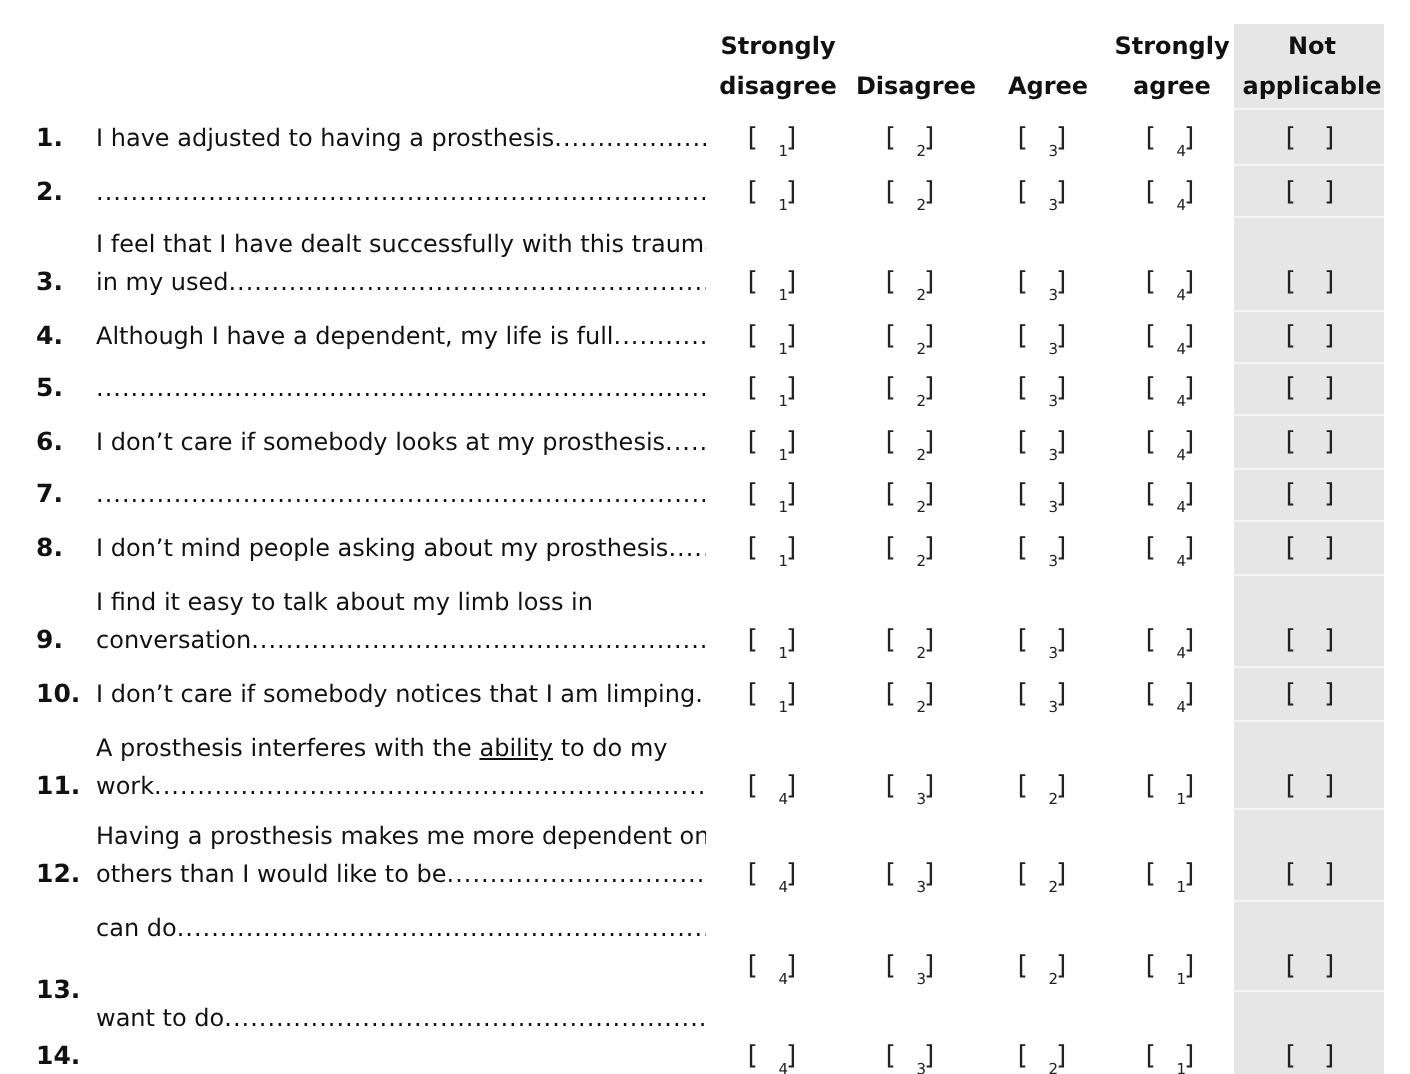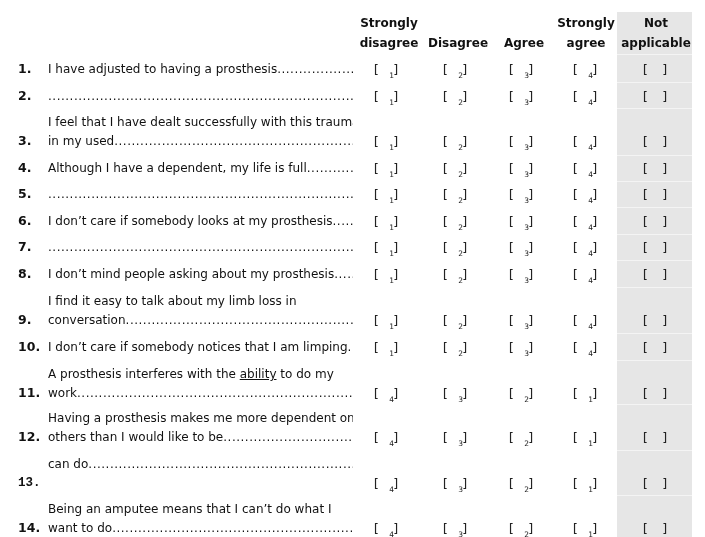--- a/index.html
+++ b/index.html
@@ -458,21 +458,21 @@
         <span class="lb">[</span>
         <span class="sub">1</span>
         <span class="rb">]</span>
       </div>
       <div class="box c5" style="top: 19px;">
         <span class="lb">[</span>
         <span class="rb">]</span>
       </div>
     </div>
     <div class="row" style="top: 455px; height: 38px;">
-      <div class="num" style="top: 21px; font-family: Liberation Mono, monospace;">13.</div>
+      <div class="num" style="top: 32px;">13.</div>
       <div class="q">
         <span class="last">
           <span class="t">can do</span>
           <span class="dots">........................................................................................................................</span>
         </span>
       </div>
       <div class="box c1" style="top: 19px;">
         <span class="lb">[</span>
         <span class="sub">4</span>
         <span class="rb">]</span>
@@ -493,21 +493,20 @@
         <span class="rb">]</span>
       </div>
       <div class="box c5" style="top: 19px;">
         <span class="lb">[</span>
         <span class="rb">]</span>
       </div>
     </div>
     <div class="row" style="top: 500px; height: 38px;">
       <div class="num" style="top: 20px;">14.</div>
       <div class="q">
-        <span class="line">Being an amputee means that I can’t do what I</span>
         <span class="last">
           <span class="t">want to do</span>
           <span class="dots">........................................................................................................................</span>
         </span>
       </div>
       <div class="box c1" style="top: 19px;">
         <span class="lb">[</span>
         <span class="sub">4</span>
         <span class="rb">]</span>
       </div>

